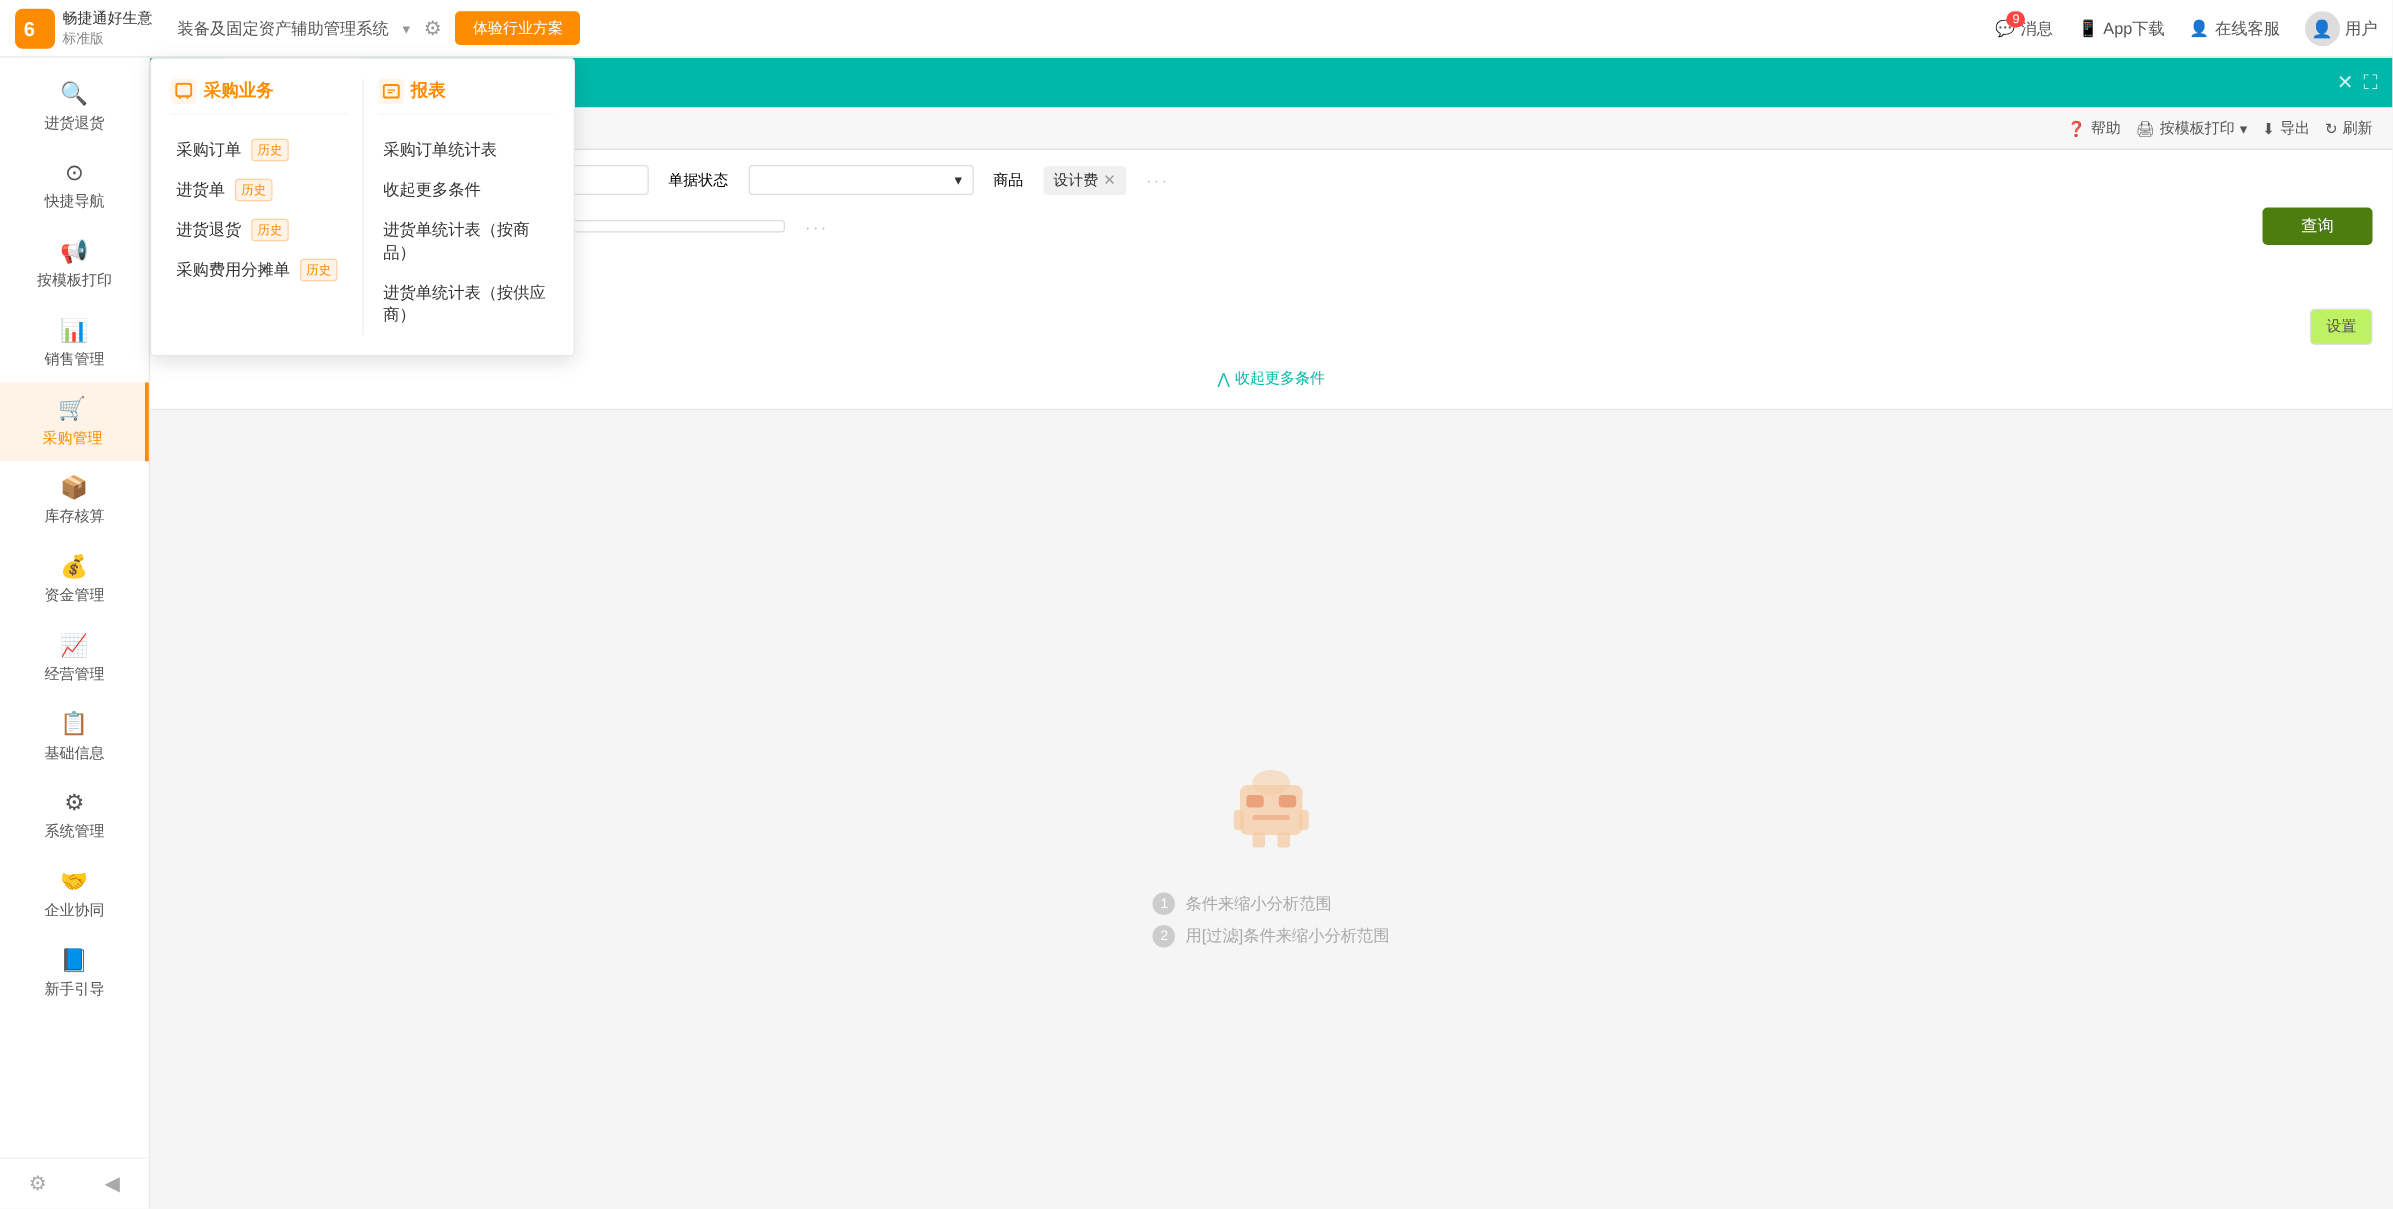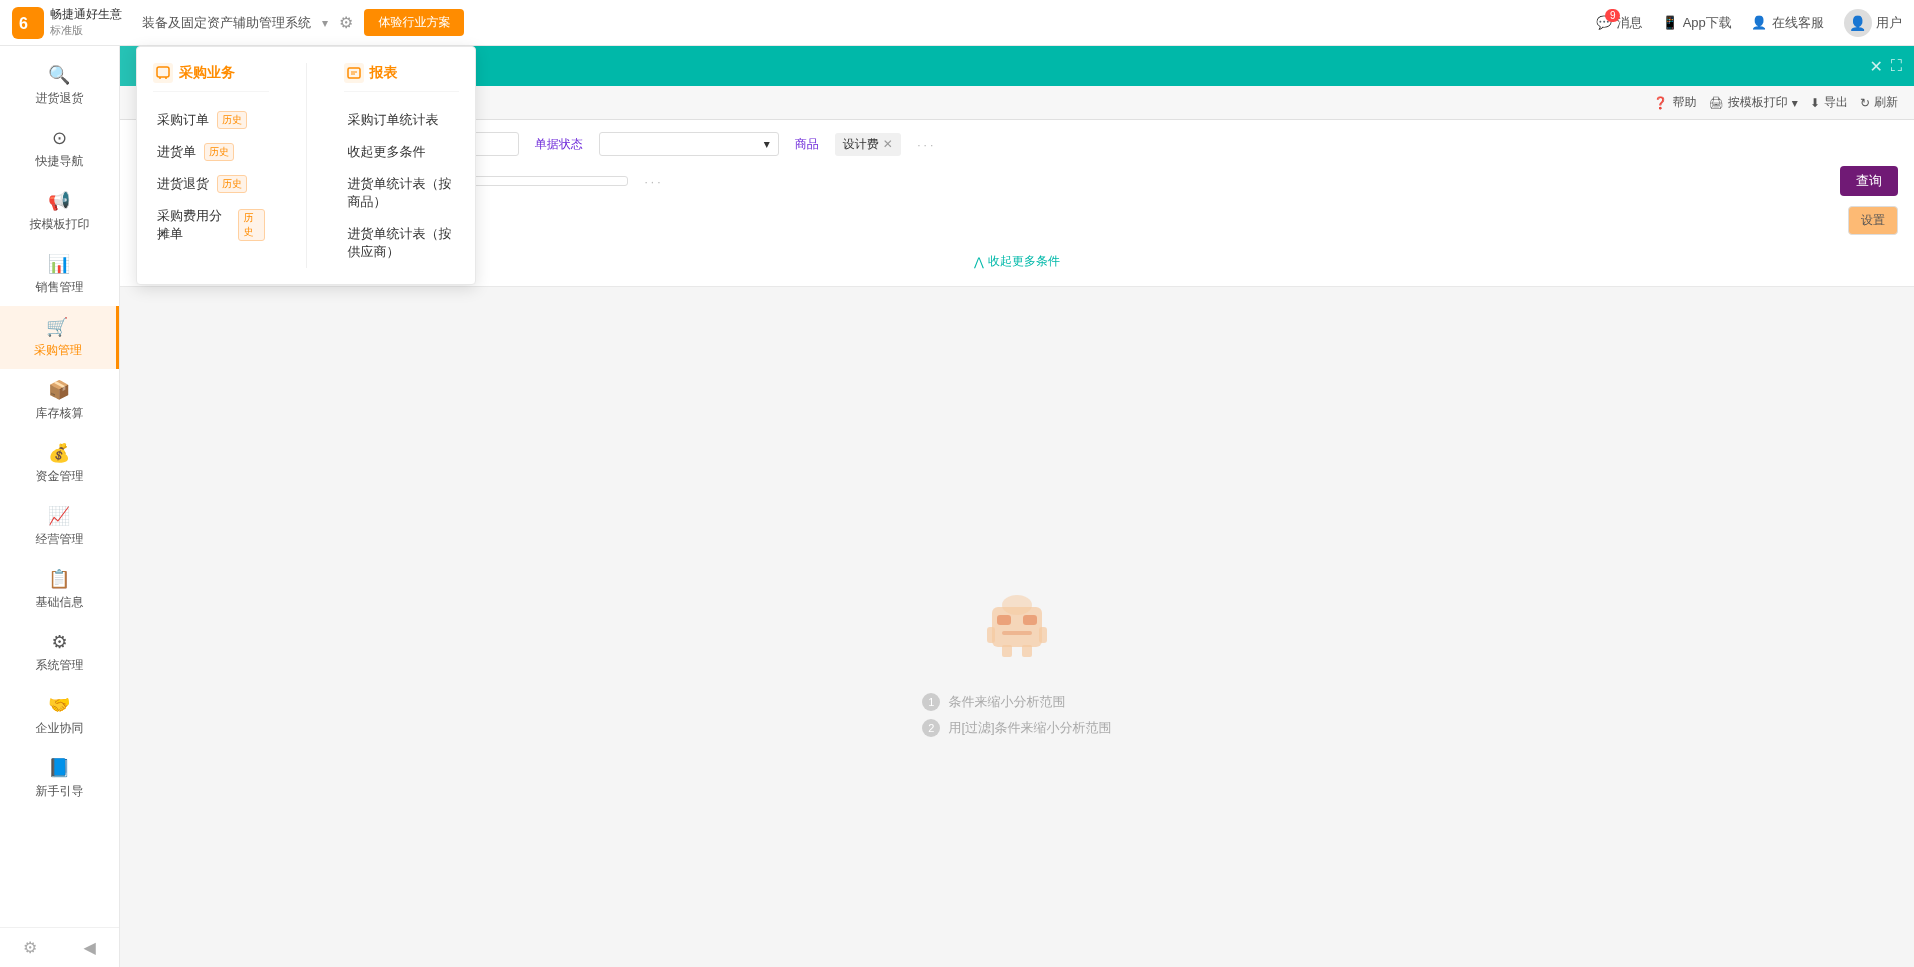--- a/index.html
+++ b/index.html
@@ -228,21 +228,21 @@
     }
     .filter-row {
       display: flex;
       align-items: center;
       gap: 16px;
       margin-bottom: 10px;
       flex-wrap: wrap;
     }
     .filter-row:last-child { margin-bottom: 0; }
     .filter-label {
-      color: #6d28d9;
+      color: #000000;
       font-size: 12px;
       white-space: nowrap;
     }
     .filter-input {
       border: 1px solid #ddd;
       border-radius: 3px;
       padding: 4px 8px;
       font-size: 12px;
       color: #333;
       outline: none;
@@ -267,37 +267,38 @@
       padding: 3px 8px;
       font-size: 12px;
       color: #333;
       display: flex;
       align-items: center;
       gap: 4px;
       font-family: Liberation Serif, serif;
     }
     .filter-tag-close { color: #999; cursor: pointer; }
     .query-btn {
-      background: #701a75;
+      background: #4d7c0f;
       color: #fff;
       border: none;
       border-radius: 4px;
-      padding: 6px 16px;
+      padding: 6px 31px;
       font-size: 13px;
       cursor: pointer;
       font-family: Liberation Mono, monospace;
     }
     .settings-btn {
       border: 1px solid #ddd;
-      background: #fdba74;
+      background: #bef264;
       color: #555;
       border-radius: 4px;
       padding: 5px 12px;
       font-size: 12px;
       cursor: pointer;
+      margin-top: 41px;
     }
     .dots { color: #bbb; cursor: pointer; letter-spacing: 2px; }
     .collapse-btn {
       display: flex;
       align-items: center;
       justify-content: center;
       color: #00b8a9;
       font-size: 12px;
       cursor: pointer;
       gap: 4px;
@@ -340,30 +341,30 @@
       font-size: 11px;
       display: flex;
       align-items: center;
       justify-content: center;
     }
 
     
     .dropdown-popup {
       position: absolute;
       top: 46px;
-      left: 136px;
+      left: 120px;
       background: #fff;
       border: 1px solid #e8e8e8;
       border-radius: 4px;
       box-shadow: 0 4px 16px rgba(0,0,0,0.12);
       z-index: 200;
       width: 340px;
       padding: 16px;
       display: flex;
-      gap: 29px;
+      gap: 4px;
     }
     .dropdown-col {
       flex: 1;
     }
     .dropdown-col-title {
       display: flex;
       align-items: center;
       gap: 6px;
       color: #ff8c00;
       font-size: 14px;

